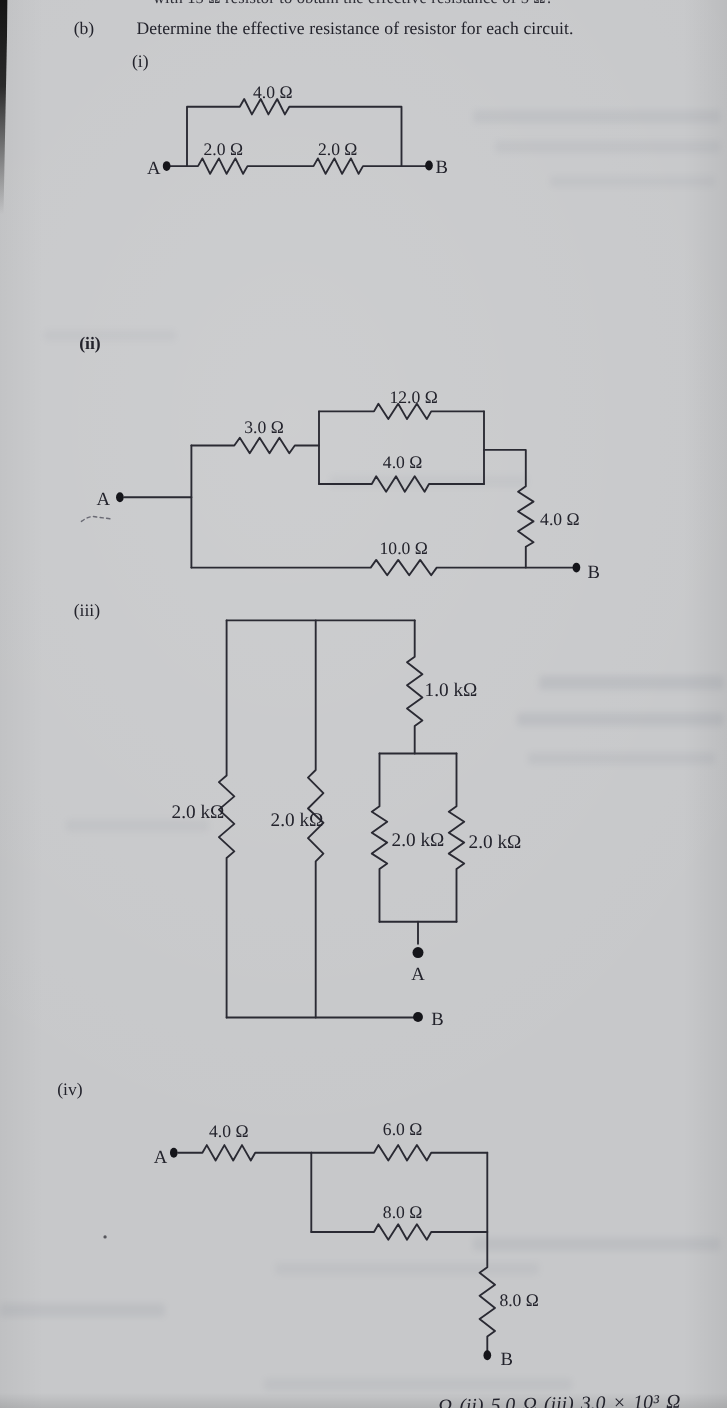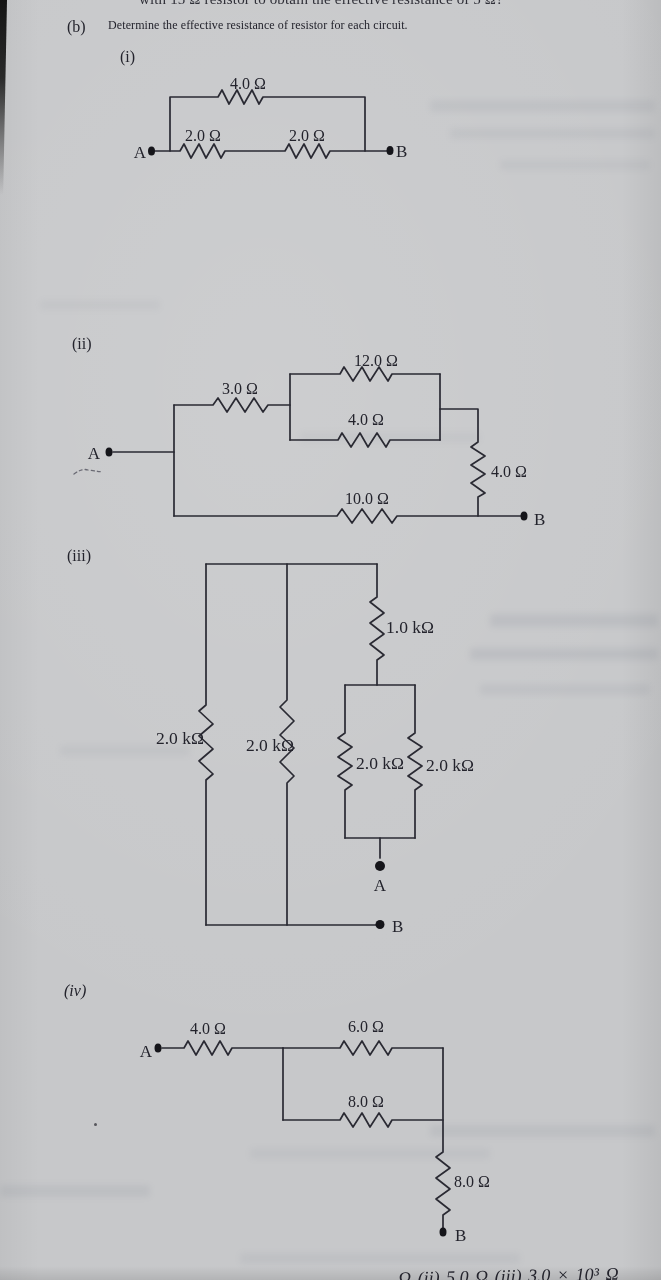--- a/index.html
+++ b/index.html
@@ -15,21 +15,21 @@
       radial-gradient(130% 90% at 40% 30%, rgba(255,255,255,.10), rgba(0,0,0,0) 60%),
       linear-gradient(90deg, rgba(0,0,0,.04), rgba(0,0,0,0) 6%, rgba(0,0,0,0) 94%, rgba(0,0,0,.06)),
       var(--paper);
     overflow:hidden;
     font-family:"Liberation Serif", serif;
     color:var(--ink);
   }
   .txt{position:absolute;white-space:nowrap;color:var(--ink);}
   .partial-top{left:139px;top:-9px;font-size:15px;letter-spacing:.15px;opacity:.92;}
   .q-label{left:67px;top:18px;font-size:16px;}
-  .q-text{left:108px;top:18px;font-size:12px;letter-spacing:.1px;}
+  .q-text{left:124px;top:18px;font-size:16px;letter-spacing:.1px;}
   .sec-label{font-size:16px;}
   .partial-bottom{left:398px;top:1266px;font-size:18px;font-style:italic;word-spacing:2px;transform:rotate(-1.2deg);}
   svg.circuit{position:absolute;overflow:visible;}
   svg.circuit path, svg.circuit line{fill:none;stroke:#2a2a33;stroke-width:1.7;stroke-linecap:round;stroke-linejoin:round;}
   svg.circuit text{fill:var(--ink);font-family:"Liberation Serif", serif;}
   .lbl{font-size:16px;}
   .lbl-lg{font-size:17.5px;}
   .term{font-size:17px;}
   .dot{fill:#15151a;stroke:none;}
   .ghost{position:absolute;background:#68707f;filter:blur(3px);border-radius:3px;pointer-events:none;}
@@ -62,23 +62,23 @@
   <div class="ghost" style="left:250px;top:1148px;width:240px;height:11px;opacity:.07"></div>
   <div class="ghost" style="left:0px;top:1185px;width:150px;height:12px;opacity:.10"></div>
   <div class="ghost" style="left:240px;top:1253px;width:280px;height:11px;opacity:.08"></div>
   <div class="speck" style="left:94px;top:1123px;width:3px;height:3px;opacity:.8"></div>
 
   <div class="txt partial-top">with 15 Ω resistor to obtain the effective resistance of 5 Ω?</div>
   <div class="txt q-label">(b)</div>
   <div class="txt q-text">Determine the effective resistance of resistor for each circuit.</div>
 
   <div class="txt sec-label" style="left:120px;top:48px;">(i)</div>
-  <div class="txt sec-label" style="left:72px;top:335px;">(ii)</div>
+  <div class="txt sec-label" style="left:72px;top:304px;font-weight:bold;">(ii)</div>
   <div class="txt sec-label" style="left:67px;top:547px;">(iii)</div>
-  <div class="txt sec-label" style="left:64px;top:982px;font-style:italic;">(iv)</div>
+  <div class="txt sec-label" style="left:52px;top:982px;">(iv)</div>
 
   <svg class="circuit" style="left:90px;top:60px;" width="350" height="115" viewBox="90 60 350 115">
     <path d="M170,151 L170,97 L218,97 L222,90 L229,104 L237,90 L244,104 L252,90 L259,104 L263,97 L365,97 L365,151"></path>
     <path d="M155,151 L180,151 L184,144 L191,158 L199,144 L206,158 L214,144 L221,158 L225,151 L285,151 L289,144 L296,158 L304,144 L311,158 L319,144 L326,158 L330,151 L390,151"></path>
     <ellipse class="dot" cx="151.5" cy="151" rx="3.5" ry="4.5"></ellipse>
     <ellipse class="dot" cx="390" cy="150.5" rx="3.5" ry="4.5"></ellipse>
     <text class="lbl" x="248" y="89" text-anchor="middle">4.0 Ω</text>
     <text class="lbl" x="203" y="141" text-anchor="middle">2.0 Ω</text>
     <text class="lbl" x="307" y="141" text-anchor="middle">2.0 Ω</text>
     <text class="term" x="146" y="158" text-anchor="end">A</text>

